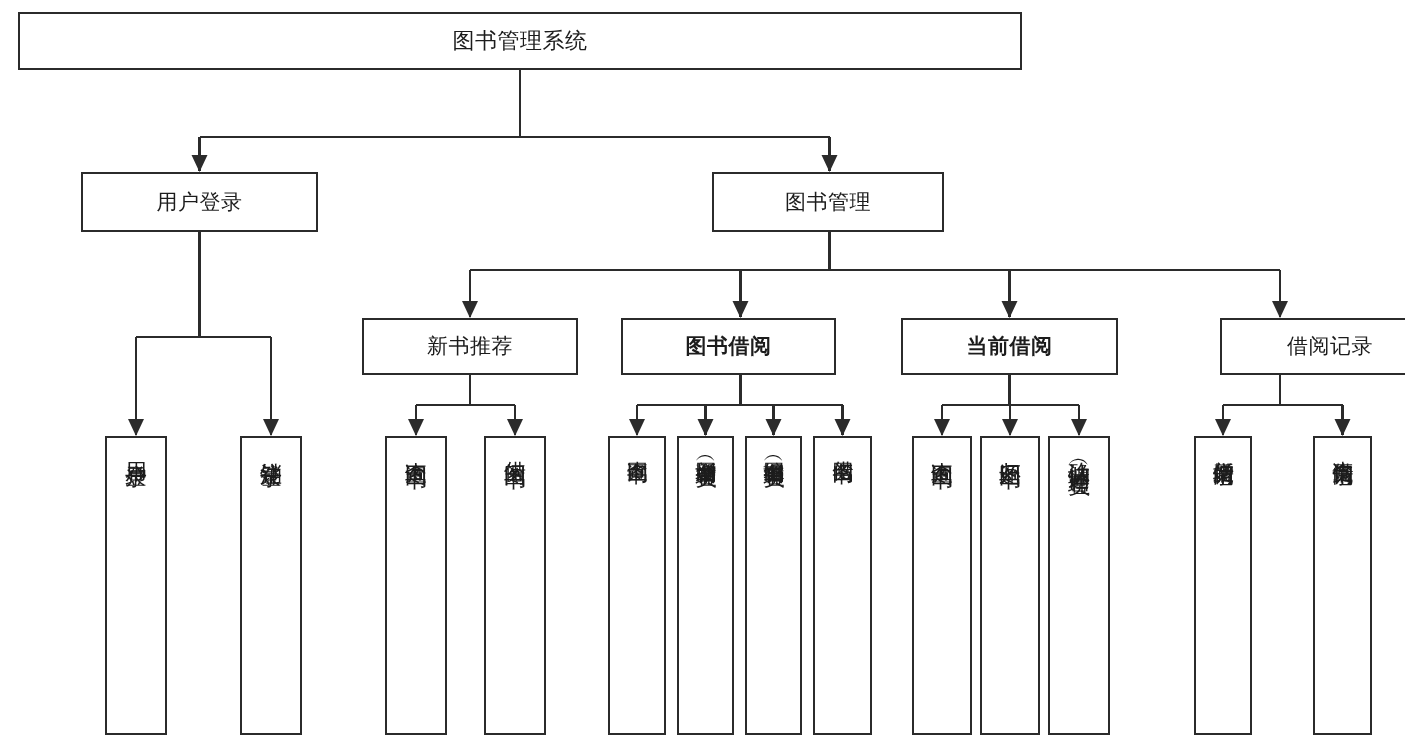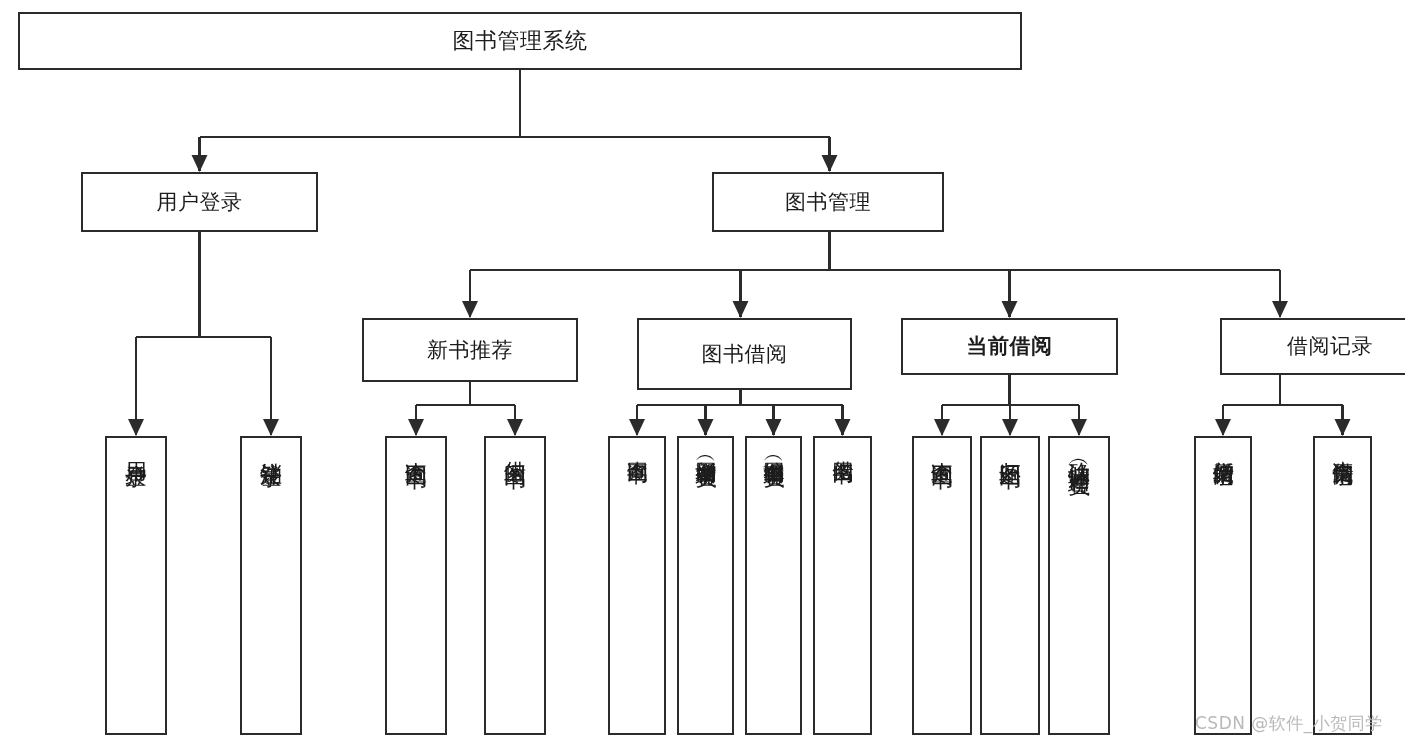--- a/index.html
+++ b/index.html
@@ -142,24 +142,24 @@
   <div id="node-layer">
       <div class="node horiz root" style="left: 18px; top: 12px; width: 1004px; height: 58px;">
         <span class="label">图书管理系统</span>
       </div>
       <div class="node horiz" style="left: 81px; top: 172px; width: 237px; height: 60px;">
         <span class="label">用户登录</span>
       </div>
       <div class="node horiz" style="left: 712px; top: 172px; width: 232px; height: 60px;">
         <span class="label">图书管理</span>
       </div>
-      <div class="node horiz" style="left: 362px; top: 318px; width: 216px; height: 64px;">
+      <div class="node horiz" style="left: 362px; top: 318px; width: 216px; height: 57px;">
         <span class="label">新书推荐</span>
       </div>
-      <div class="node horiz" style="left: 637px; top: 318px; width: 215px; height: 72px;">
+      <div class="node horiz" style="left: 621px; top: 318px; width: 215px; height: 57px; font-weight: bold;">
         <span class="label">图书借阅</span>
       </div>
       <div class="node horiz" style="left: 901px; top: 318px; width: 217px; height: 57px; font-weight: bold;">
         <span class="label">当前借阅</span>
       </div>
       <div class="node horiz" style="left: 1220px; top: 318px; width: 220px; height: 57px;">
         <span class="label">借阅记录</span>
       </div>
       <div class="node vert" style="left: 105px; top: 436px; width: 62px; height: 299px;">
         <span class="label">用户登录</span>
@@ -194,14 +194,13 @@
       <div class="node vert" style="left: 1048px; top: 436px; width: 62px; height: 299px;">
         <span class="label">确认归还（管理员）</span>
       </div>
       <div class="node vert narrow" style="left: 1194px; top: 436px; width: 58px; height: 299px;">
         <span class="label">新增借阅记录</span>
       </div>
       <div class="node vert narrow" style="left: 1313px; top: 436px; width: 59px; height: 299px;">
         <span class="label">查询借阅记录</span>
       </div>
     </div>
-  <div class="watermark" style="left:1195px; top:712px;">CSDN @软件_小贺同学</div>
 </div>
 
 </body></html>

